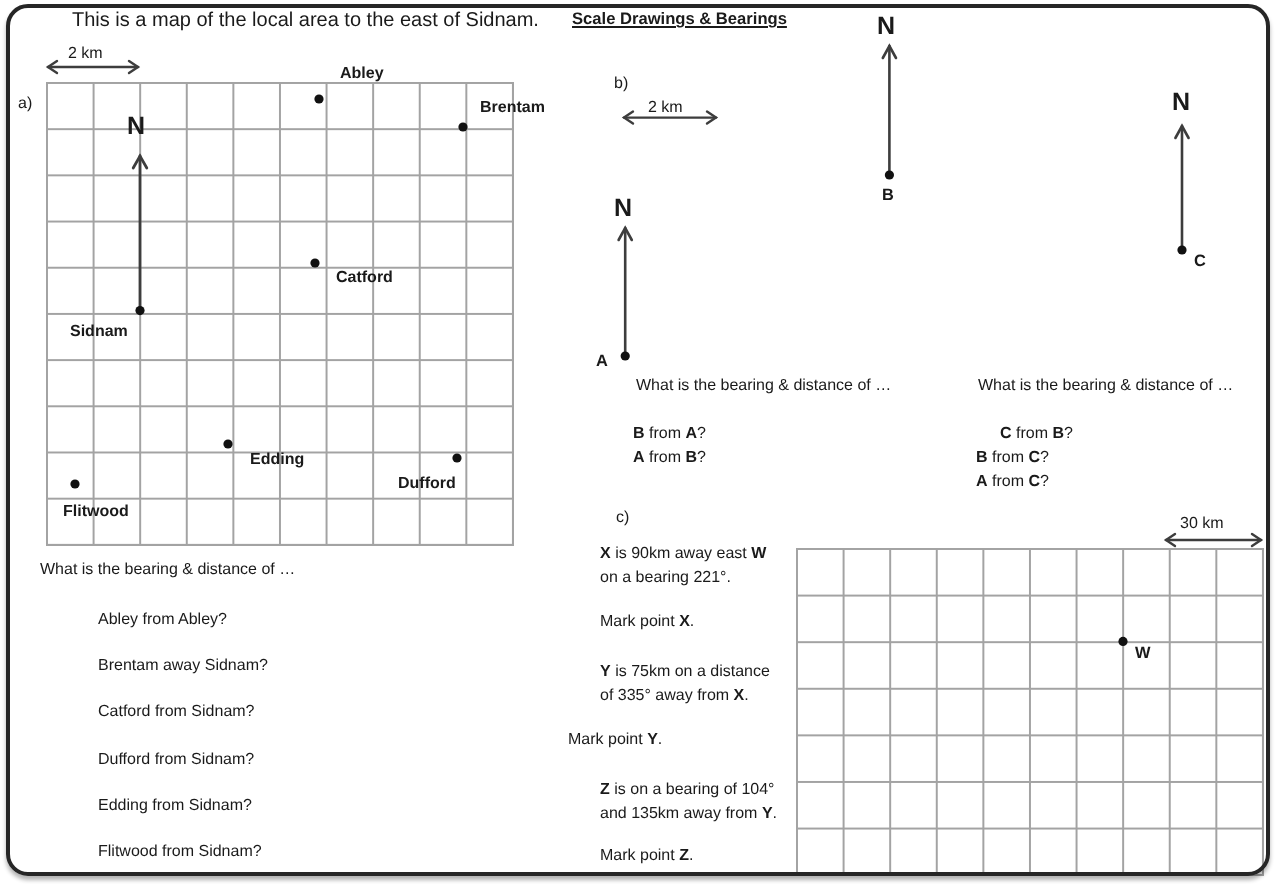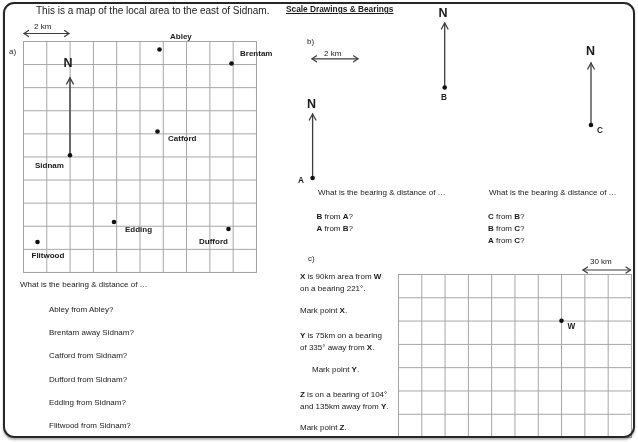--- a/index.html
+++ b/index.html
@@ -120,32 +120,32 @@
   <div class="bn" style="left:438.5px;top:7px">N</div>
   <div class="pl" style="left:441px;top:94px">B</div>
   <div class="bn" style="left:586px;top:45px">N</div>
   <div class="pl" style="left:597px;top:127px">C</div>
 
   <div class="t" style="left:318px;top:187.5px">What is the bearing &amp; distance of …</div>
   <div class="t" style="left:316.5px;top:211.5px"><b class="seg">B</b><span class="seg"> from </span><b class="seg">A</b><span class="seg">?</span></div>
   <div class="t" style="left:316.5px;top:223.5px"><b class="seg">A</b><span class="seg"> from </span><b class="seg">B</b><span class="seg">?</span></div>
 
   <div class="t" style="left:489px;top:187.5px">What is the bearing &amp; distance of …</div>
-  <div class="t" style="left:488px;top:211.5px"><b class="seg">C</b><span class="seg"> from </span><b class="seg">B</b><span class="seg">?</span></div>
+  <div class="t" style="left:500px;top:211.5px"><b class="seg">C</b><span class="seg"> from </span><b class="seg">B</b><span class="seg">?</span></div>
   <div class="t" style="left:488px;top:223.5px"><b class="seg">B</b><span class="seg"> from </span><b class="seg">C</b><span class="seg">?</span></div>
   <div class="t" style="left:488px;top:235.5px"><b class="seg">A</b><span class="seg"> from </span><b class="seg">C</b><span class="seg">?</span></div>
 
   <div class="t" style="left:308px;top:254px">c)</div>
   <div class="t" style="left:590px;top:256.5px">30 km</div>
   <div class="pl" style="left:567.5px;top:323px">W</div>
 
-  <div class="t" style="left:300px;top:271.5px"><span class="seg"></span><b class="seg">X</b><span class="seg"> is 90km area from </span><b class="seg">W</b></div>
+  <div class="t" style="left:300px;top:271.5px"><span class="seg"></span><b class="seg">X</b><span class="seg"> is 90km away east </span><b class="seg">W</b></div>
   <div class="t" style="left:300px;top:284px"><span class="seg">on a bearing 221°.</span><b class="seg"></b><span class="seg"></span></div>
   <div class="t" style="left:300px;top:306.3px"><span class="seg">Mark point </span><b class="seg">X</b><span class="seg">.</span></div>
-  <div class="t" style="left:300px;top:330.5px"><span class="seg"></span><b class="seg">Y</b><span class="seg"> is 75km on a bearing</span></div>
+  <div class="t" style="left:300px;top:330.5px"><span class="seg"></span><b class="seg">Y</b><span class="seg"> is 75km on a distance</span></div>
   <div class="t" style="left:300px;top:343px"><span class="seg">of 335° away from </span><b class="seg">X</b><span class="seg">.</span></div>
-  <div class="t" style="left:312px;top:365px"><span class="seg">Mark point </span><b class="seg">Y</b><span class="seg">.</span></div>
+  <div class="t" style="left:284px;top:365px"><span class="seg">Mark point </span><b class="seg">Y</b><span class="seg">.</span></div>
   <div class="t" style="left:300px;top:389.5px"><span class="seg"></span><b class="seg">Z</b><span class="seg"> is on a bearing of 104°</span></div>
   <div class="t" style="left:300px;top:401.8px"><span class="seg">and 135km away from </span><b class="seg">Y</b><span class="seg">.</span></div>
   <div class="t" style="left:300px;top:422.8px"><span class="seg">Mark point </span><b class="seg">Z</b><span class="seg">.</span></div>
 
   <div id="page-border"></div>
 </div>
 
 </body></html>

